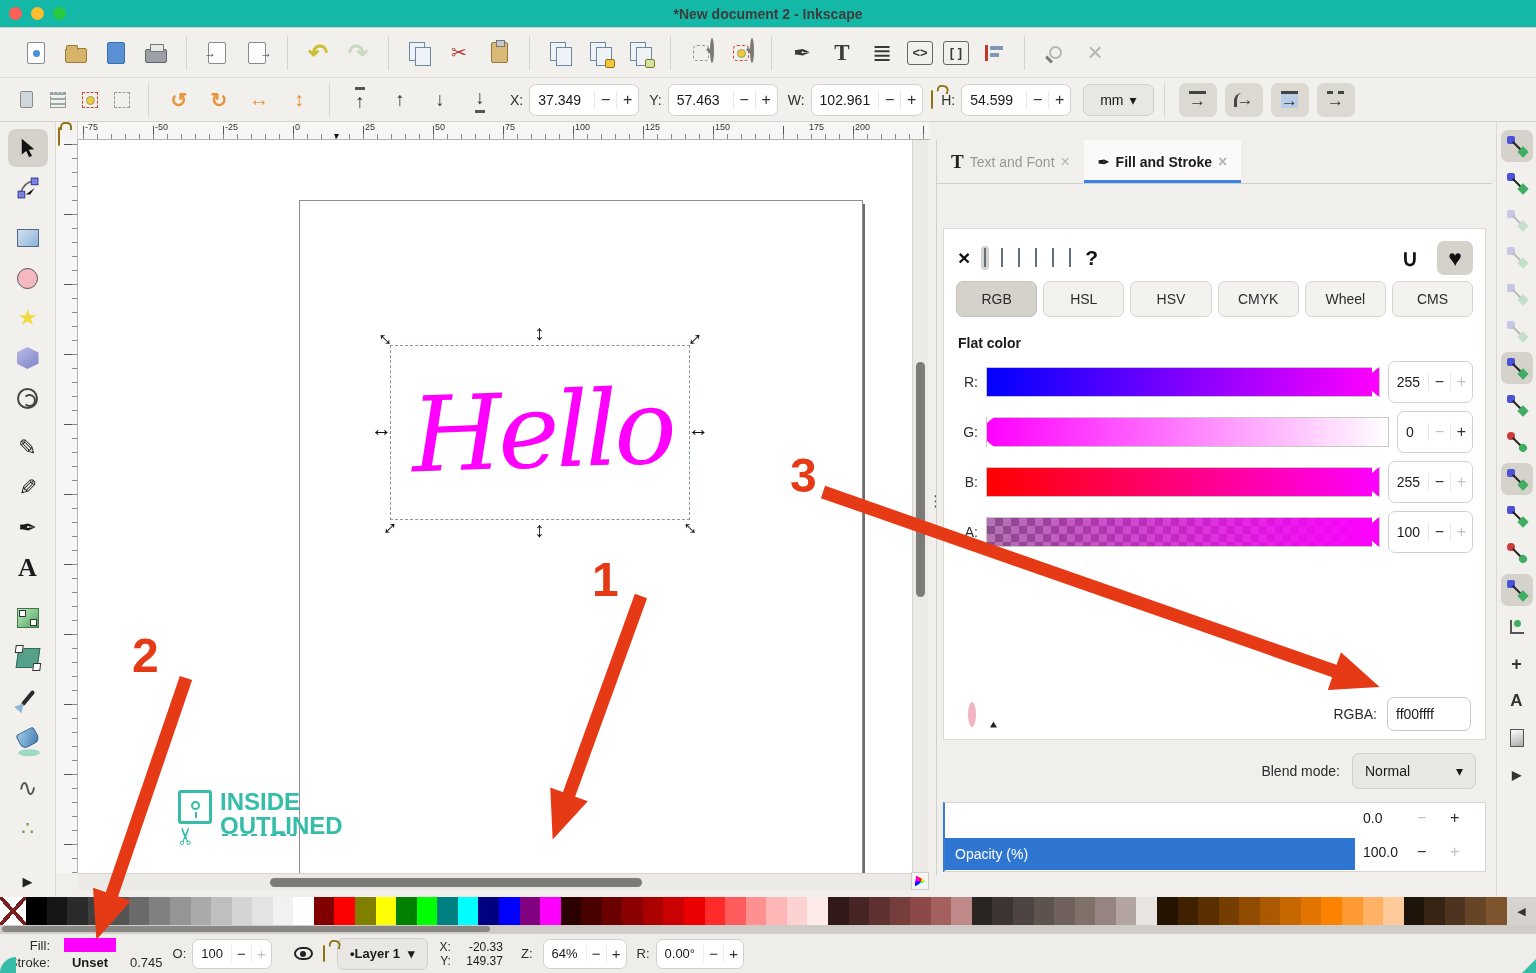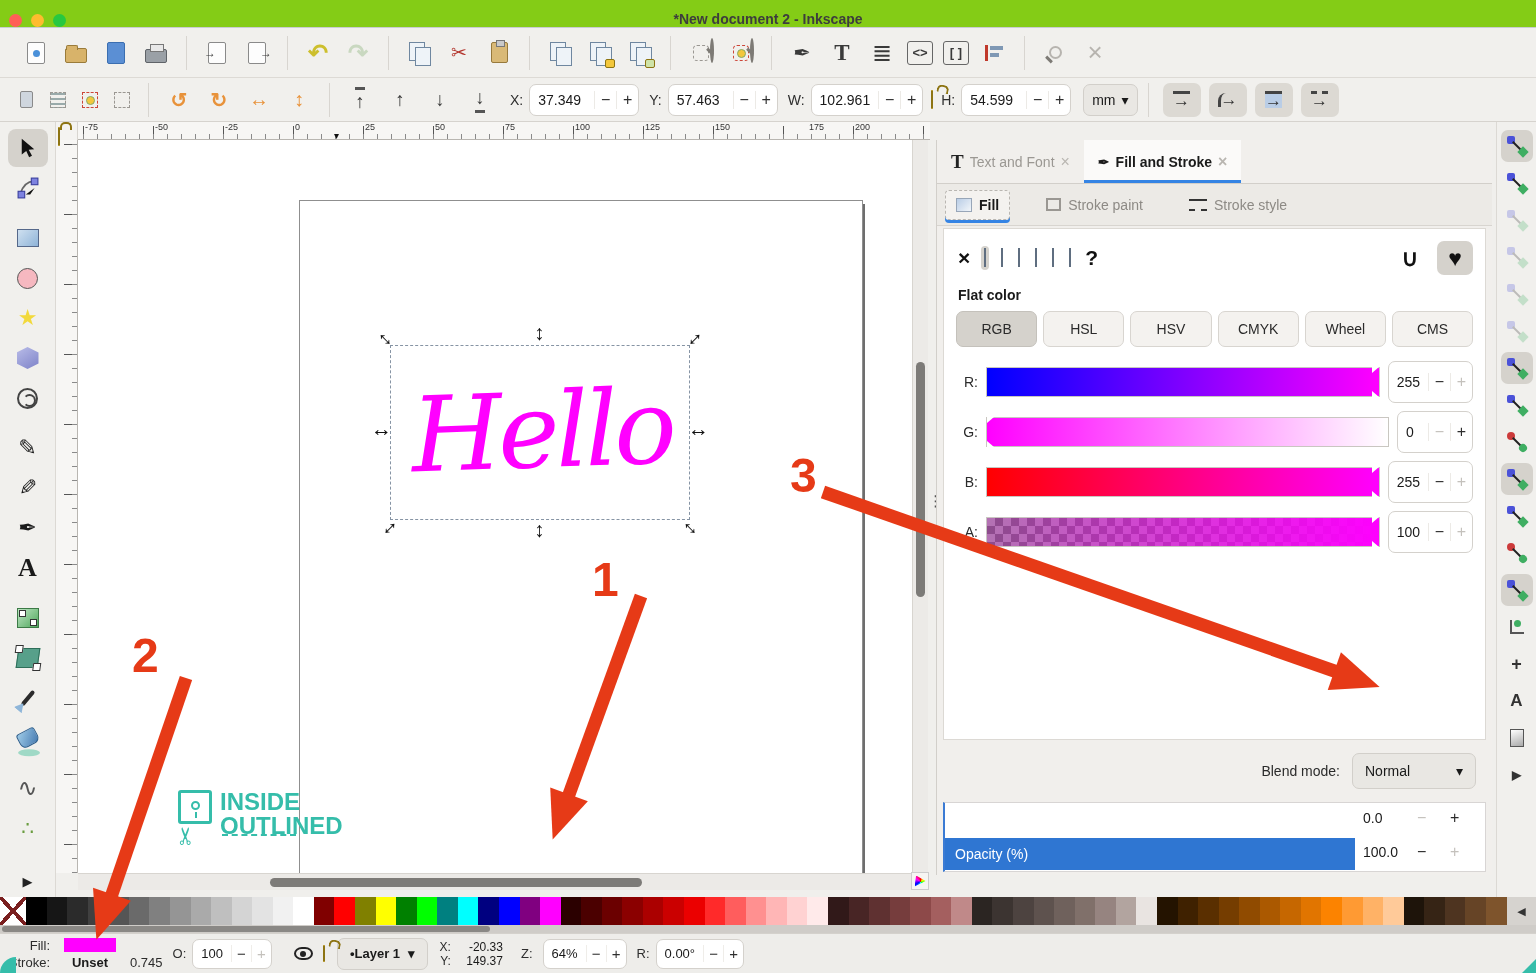--- a/index.html
+++ b/index.html
@@ -1,19 +1,19 @@
 <!DOCTYPE html>
 <html><head>
 <meta charset="utf-8">
 <style>
   * { margin:0; padding:0; box-sizing:border-box; }
   html,body { width:1536px; height:973px; overflow:hidden; font-family:"Liberation Sans", sans-serif; background:#f0efec; color:#1a1a1a; }
 
   
-  #titlebar { position:absolute; left:0; top:0; width:1536px; height:28px; background:#84cc16; border-bottom:1px solid #c9cdd1; display:flex; align-items:flex-end; }
+  #titlebar { position:absolute; left:0; top:0; width:1536px; height:28px; background:#14b8a6; border-bottom:1px solid #c9cdd1; display:flex; align-items:center; }
   .tl { width:13px; height:13px; border-radius:50%; margin-left:9px; }
   #title-text { position:absolute; left:0; right:0; text-align:center; font-weight:bold; font-size:14px; color:#3d3d3d; }
 
   
   #toolbar1 { position:absolute; left:0; top:28px; width:1536px; height:50px; background:#f1f0ed; border-bottom:1px solid #dddad5; display:flex; align-items:center; padding-left:16px; }
   #toolbar2 { position:absolute; left:0; top:78px; width:1536px; height:44px; background:#f1f0ed; border-bottom:1px solid #d6d3ce; display:flex; align-items:center; padding-left:10px; }
   .tsep { width:1px; height:34px; background:#d8d5d0; margin:0 10px; flex:none; }
   .tbi { width:30px; height:30px; margin:0 5px; display:flex; align-items:center; justify-content:center; font-size:19px; color:#3a3a3a; flex:none; position:relative; }
   .tbi.sm { width:24px; height:24px; font-size:15px; margin:0 4px; }
   .glyph-yellow { color:#cdbf2d; font-weight:bold; font-size:24px; }
@@ -44,21 +44,21 @@
   .barup { border-top:3px solid #555; padding-top:1px; }
   .bardown { border-bottom:3px solid #555; padding-bottom:1px; }
   .dashedsq { width:16px; height:16px; border:1.5px dashed #9a9792; }
   .dashedsq.red { border-color:#cc4538; position:relative; }
   .dashedsq.red:before { content:""; position:absolute; left:3px; top:3px; width:7px; height:7px; background:#f3c73c; border:1px solid #8a6; border-radius:50%; }
   .fieldlbl { font-size:14px; color:#2e2e2e; margin:0 6px 0 10px; }
   .spin { display:inline-flex; align-items:center; background:#fff; border:1px solid #d4d1cc; border-radius:7px; height:32px; overflow:hidden; flex:none; }
   .spin .val { padding:0 8px; font-size:14px; min-width:64px; }
   .spin .sb { width:22px; text-align:center; font-size:16px; color:#2e2e2e; border-left:1px solid #eceae6; cursor:default; }
   .spin .sb.dim { color:#c4c1bc; }
-  .unitbtn { display:inline-flex; align-items:center; gap:6px; background:#e9e7e3; border:1px solid #d2cfca; border-radius:7px; height:32px; padding:0 8px; margin-left:12px; font-size:14px; }
+  .unitbtn { display:inline-flex; align-items:center; gap:6px; background:#e9e7e3; border:1px solid #d2cfca; border-radius:7px; height:32px; padding:0 16px; margin-left:12px; font-size:14px; }
   .togglebtn { width:38px; height:34px; background:#dcd9d3; border-radius:7px; margin:0 4px; display:flex; align-items:center; justify-content:center; position:relative; flex:none; }
   .snapglyph { font-size:17px; font-weight:bold; color:#333; border-top:3px solid #444; line-height:14px; }
   .locksm { width:13px; height:10px; background:#f3c73c; border:1px solid #8d7413; border-radius:2px; position:relative; margin-top:7px; }
   .locksm:before { content:""; position:absolute; left:1px; top:-6px; width:8px; height:6px; border:2px solid #8d7413; border-bottom:none; border-radius:5px 5px 0 0; }
   .locksm.open:before { left:5px; transform:rotate(14deg); }
 
   
   #toolbox { position:absolute; left:0; top:122px; width:56px; height:775px; background:#f1f0ed; border-right:1px solid #dcd9d4; display:flex; flex-direction:column; align-items:center; padding-top:6px; }
   .tool { width:40px; height:38px; display:flex; align-items:center; justify-content:center; border-radius:8px; margin:1px 0; font-size:22px; flex:none; }
   .tool.sel { background:#d5d2cc; }
@@ -502,58 +502,44 @@
       <span class="ticon">T</span>
       <span>Text and Font</span>
       <span class="x">×</span>
     </div>
     <div class="dtab active">
       <span>✒</span>
       <span>Fill and Stroke</span>
       <span class="x">×</span>
     </div>
   </div>
-  <div id="subtabs">
-    <span class="stab active">
-        <span class="fillsw"></span>
-        <span>Fill</span>
-      </span>
-    <span class="stab">
-        <span class="strokesw"></span>
-        <span>Stroke paint</span>
-      </span>
-    <span class="stab">
-        <span class="stylesw"></span>
-        <span>Stroke style</span>
-      </span>
-  </div>
 
   <div id="dock-card">
     <div id="painttype">
       <span class="bigx">×</span>
       <span class="ptwrap sel"><span class="pt flat"></span></span>
       <span class="ptwrap"><span class="pt lin"></span></span>
       <span class="ptwrap"><span class="pt rad"></span></span>
       <span class="ptwrap"><span class="pt pat"></span></span>
       <span class="ptwrap"><span class="pt swatch"></span></span>
       <span class="ptwrap"><span class="pt unk"></span></span>
       <span class="qmark">?</span>
       <span style="flex:1"></span>
       <span class="frbtn">∪</span>
       <span class="frbtn sel">♥</span>
     </div>
-    <div id="flatlabel">Flat color</div>
     <div id="cspace">
         <div class="cs active">RGB</div>
         <div class="cs">HSL</div>
         <div class="cs">HSV</div>
         <div class="cs">CMYK</div>
         <div class="cs">Wheel</div>
         <div class="cs">CMS</div>
       </div>
+    <div id="flatlabel">Flat color</div>
     <div id="sliders">
         <div class="srow">
           <span class="slbl">R:</span>
           <div class="sbar grad-r">
             <span class="nub" style="left: calc(100% - 7px);"></span>
           </div>
           <span class="spin">
             <span class="val">255</span>
             <span class="sb">−</span>
             <span class="sb dim">+</span>
@@ -586,20 +572,28 @@
           <div class="sbar grad-a">
             <span class="nub" style="left: calc(100% - 7px);"></span>
           </div>
           <span class="spin">
             <span class="val">100</span>
             <span class="sb">−</span>
             <span class="sb dim">+</span>
           </span>
         </div>
       </div>
+    <div id="rgba-row">
+      <span class="mini-ic"><span class="cmstri2"></span></span>
+      <span class="mini-ic"><span class="donut"></span></span>
+      <span class="mini-ic"><span class="dropper2"></span></span>
+      <span class="sp"></span>
+      <span id="rgba-label">RGBA:</span>
+      <span id="rgba-input">ff00ffff</span>
+    </div>
   </div>
 
   <div id="blend-row">
     <span id="blend-label">Blend mode:</span>
     <span id="blend-btn">
         <span>Normal</span>
         <span>▾</span>
       </span>
   </div>
 

